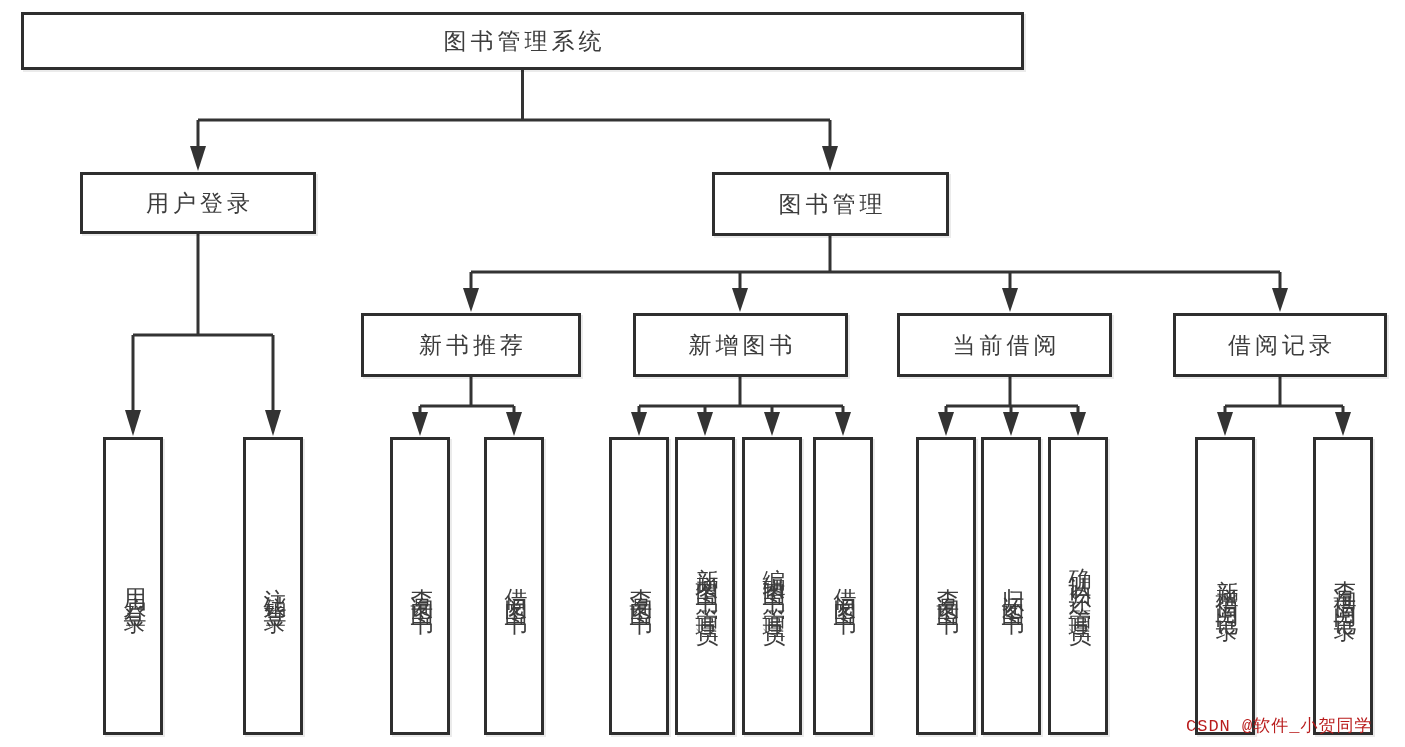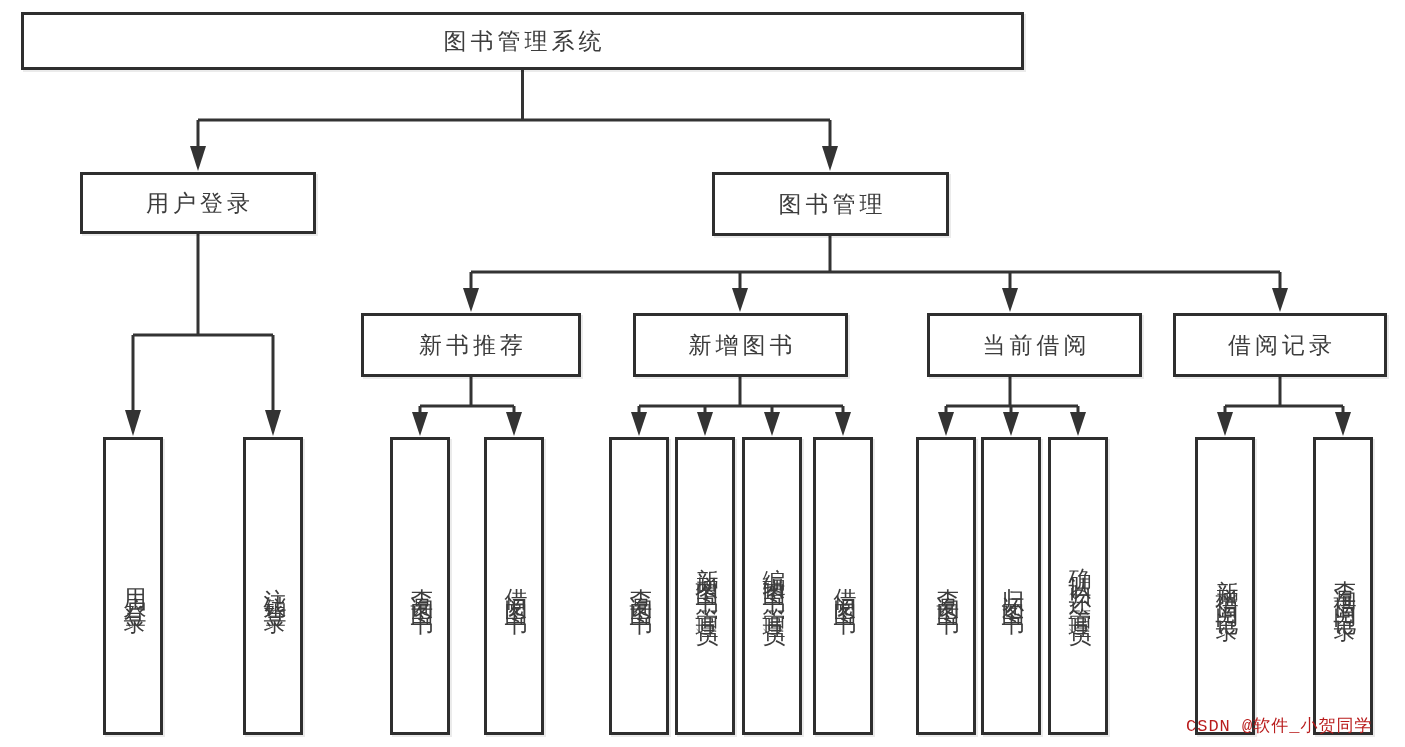--- a/index.html
+++ b/index.html
@@ -52,21 +52,21 @@
   }
   
   .n-root  { left: 21px;  top: 12px;  width: 1003px; height: 58px; }
   
   .n-login { left: 80px;  top: 172px; width: 236px;  height: 62px; }
   .n-mgmt  { left: 712px; top: 172px; width: 237px;  height: 64px; }
   
   .n-l3    { top: 313px;  height: 64px; }
   .n-newrec  { left: 361px;  width: 220px; }
   .n-borrow  { left: 633px;  width: 215px; }
-  .n-current { left: 927px;  width: 215px; }
+  .n-current { left: 897px;  width: 215px; }
   .n-records { left: 1173px; width: 214px; }
   
   .leaf { top: 437px; height: 298px; width: 60px; }
   .lf-1  { left: 103px; }
   .lf-2  { left: 243px; }
   .lf-3  { left: 390px; }
   .lf-4  { left: 484px; }
   .lf-5  { left: 609px; }
   .lf-6  { left: 675px; }
   .lf-7  { left: 742px; }

